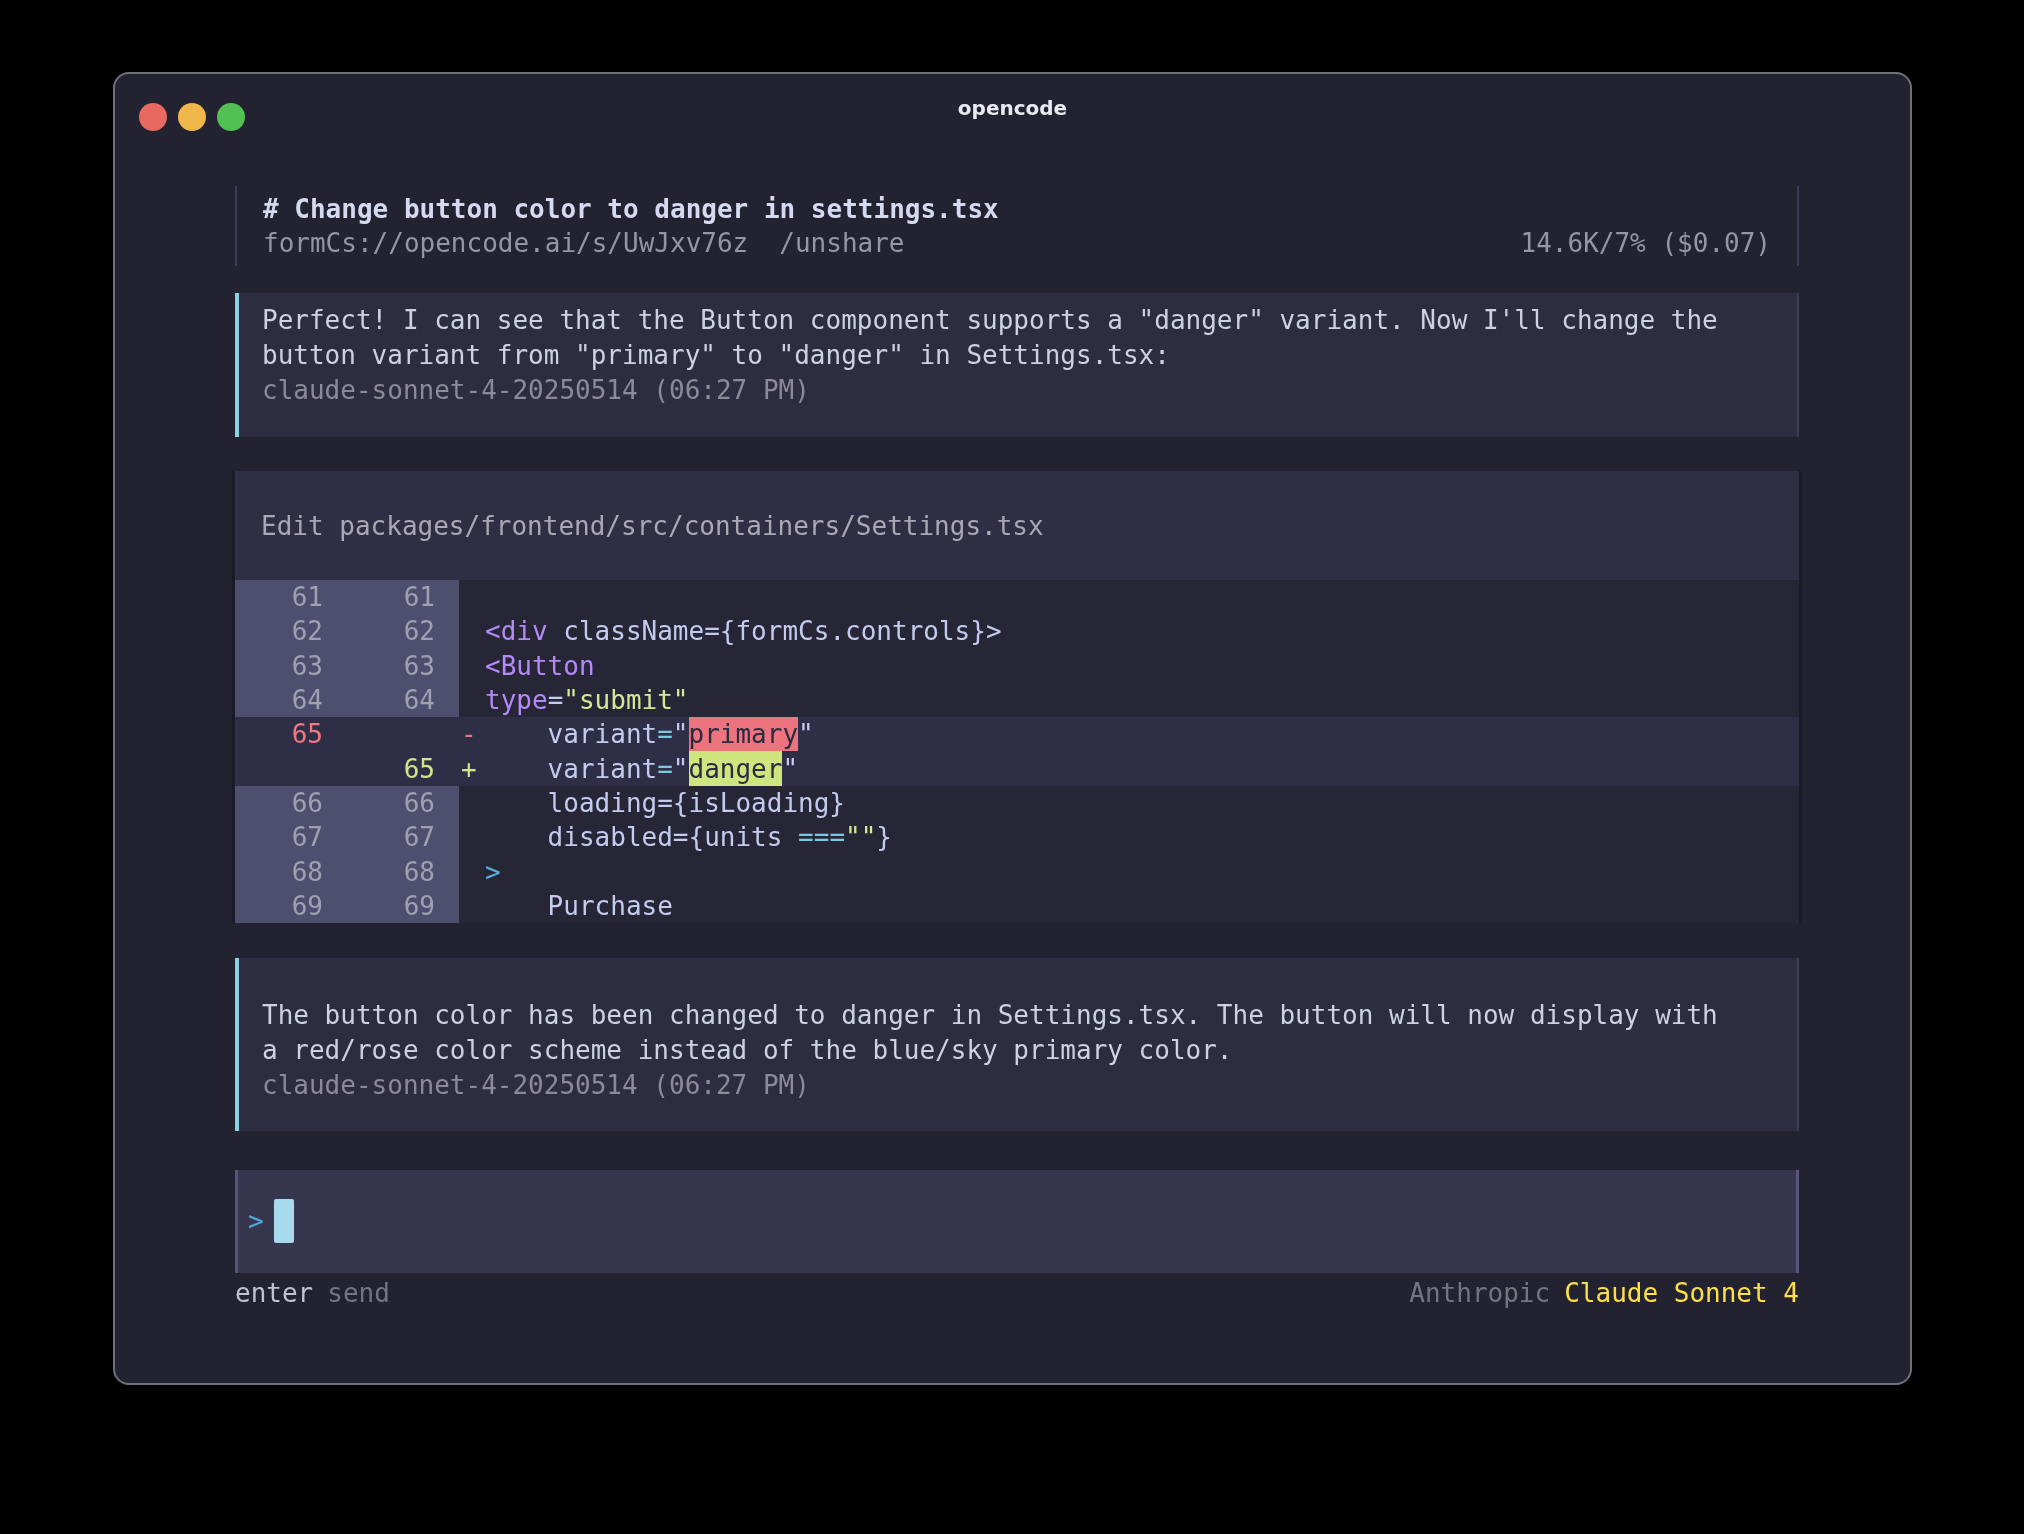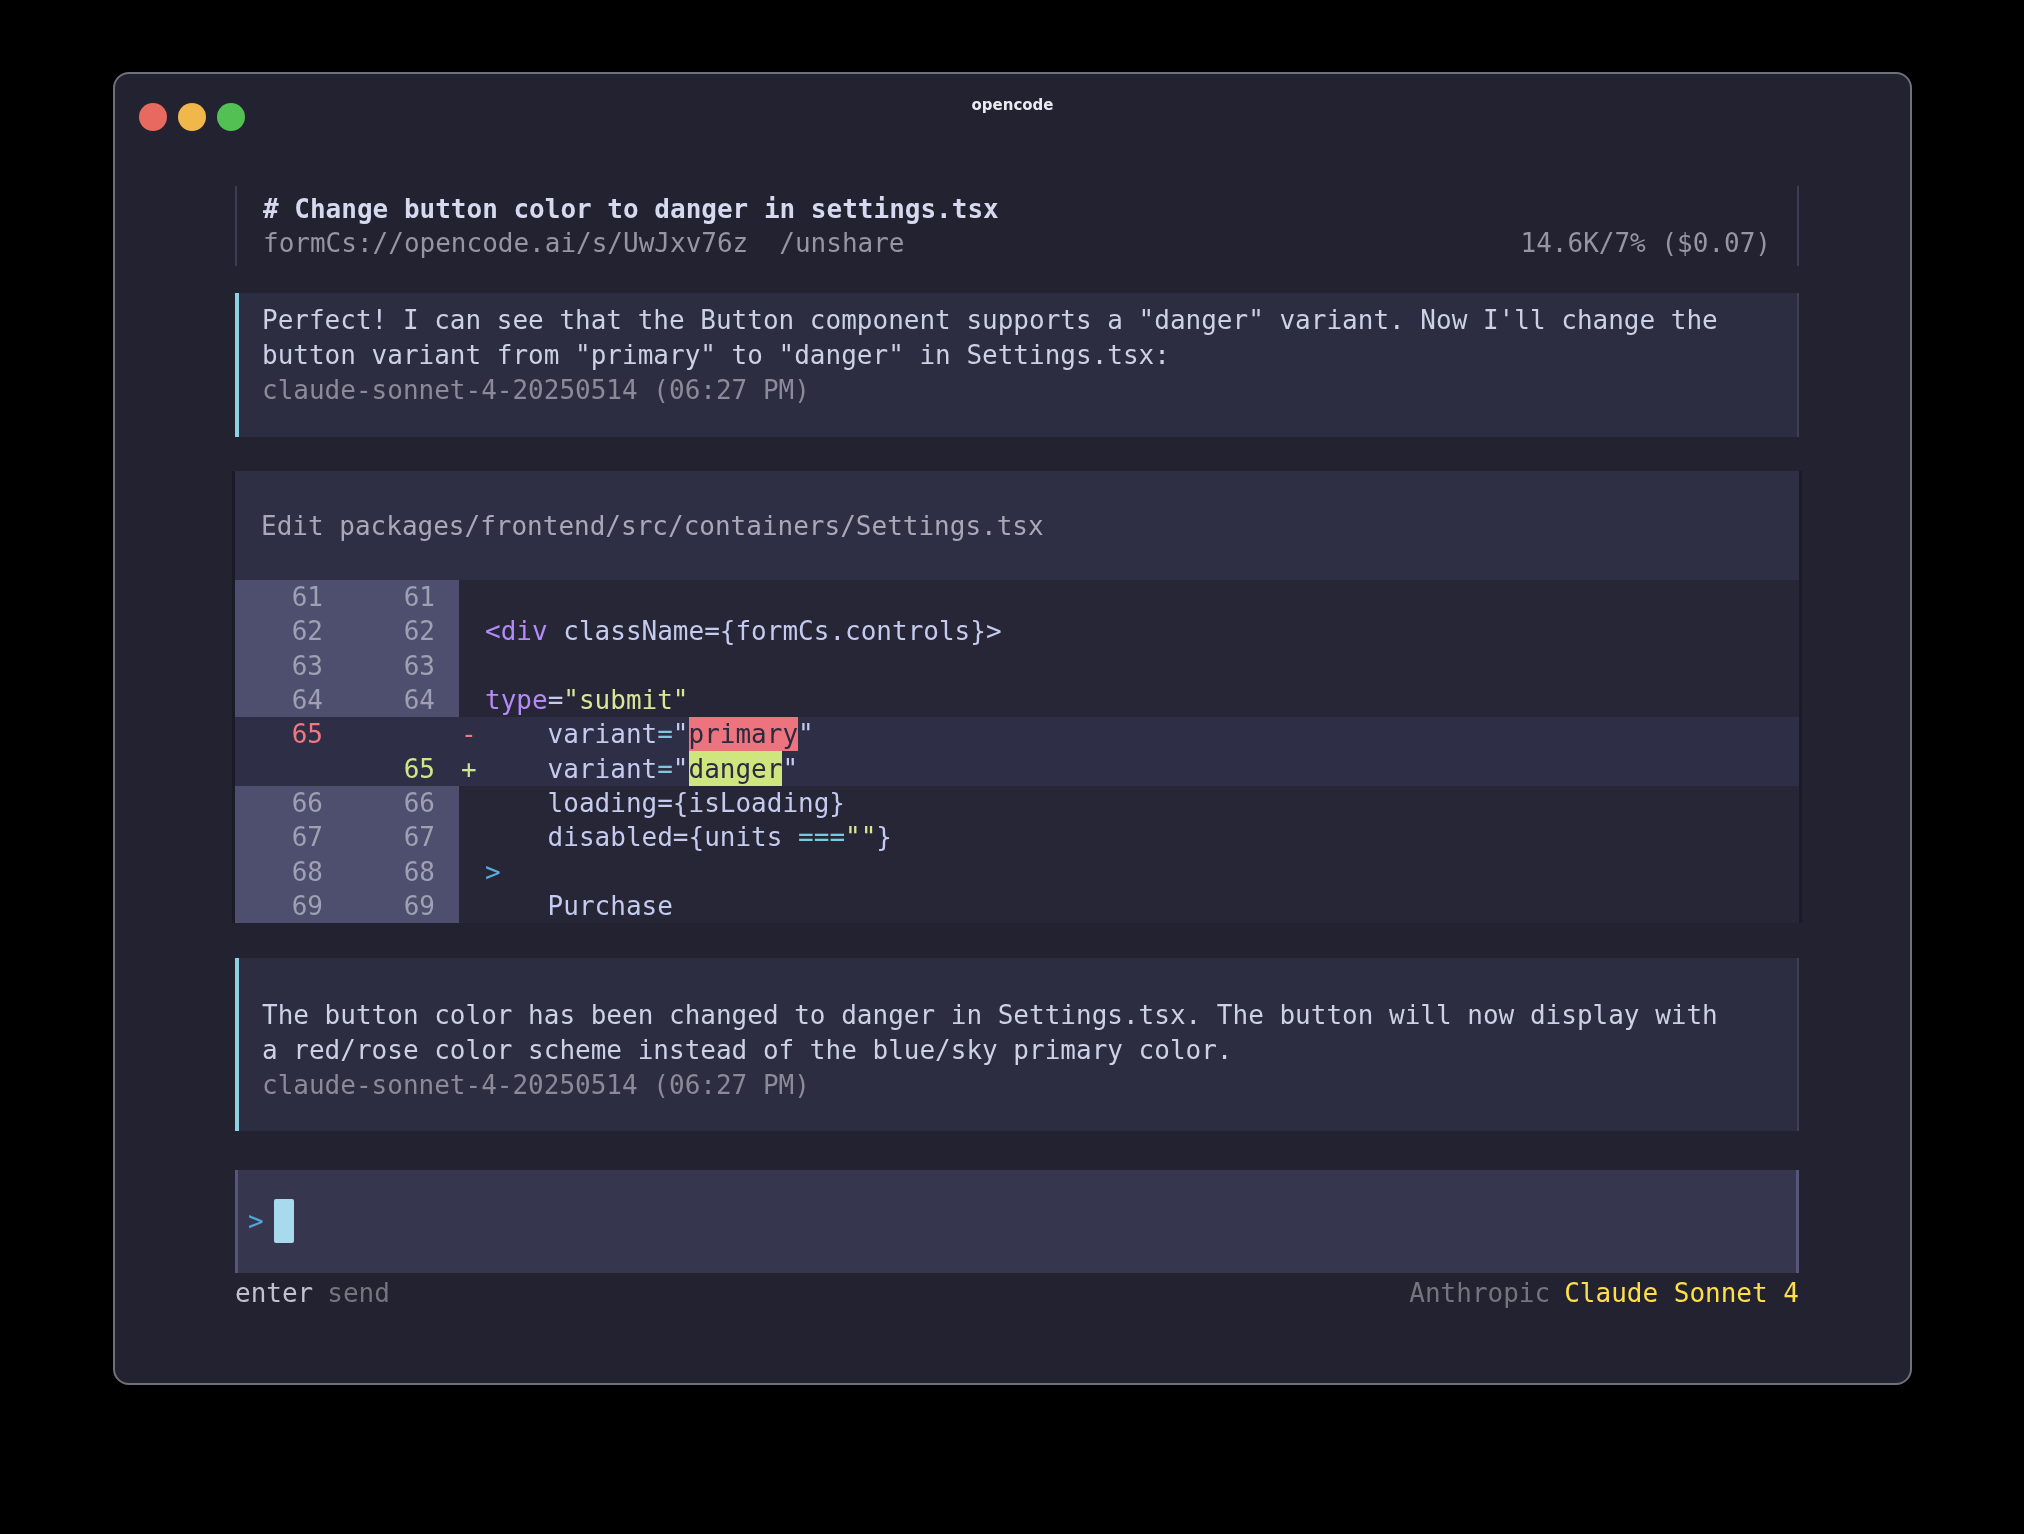--- a/index.html
+++ b/index.html
@@ -15,21 +15,21 @@
   
   .titlebar { position:relative; height:72px; }
   .lights { position:absolute; left:24px; top:29px; display:flex; gap:11px; }
   .light { width:28px; height:28px; border-radius:50%; }
   .light.red    { background:#e8695f; }
   .light.amber  { background:#f0b84b; }
   .light.green  { background:#53c053; }
   .win-title {
     position:absolute; left:0; right:0; top:22px; text-align:center;
     font-family:"DejaVu Sans","Liberation Sans",sans-serif;
-    font-weight:bold; font-size:15px; color:#eaeaf2;
+    font-weight:bold; font-size:20px; color:#eaeaf2;
   }
 
   .content { margin-left:120px; width:1564px; }
 
   
   .hdr {
     margin-top:40px; height:80px; padding:6px 26px;
     border-left:2px solid #3c3c58; border-right:2px solid #3c3c58;
   }
   .hdr-row { height:34px; line-height:34px; display:flex; }
@@ -153,20 +153,21 @@
           <div class="diff-row ctx">
             <div class="gut gut-old">62</div>
             <div class="gut gut-new">62</div>
             <div class="sign "></div>
             <div class="code"><span class="tk-tag">&lt;div</span><span class="tk-plain"> className={formCs.controls}&gt;</span></div>
           </div>
           <div class="diff-row ctx">
             <div class="gut gut-old">63</div>
             <div class="gut gut-new">63</div>
             <div class="sign "></div>
+            <div class="code"><span class="tk-plain">  </span><span class="tk-tag">&lt;Button</span></div>
           </div>
           <div class="diff-row ctx">
             <div class="gut gut-old">64</div>
             <div class="gut gut-new">64</div>
             <div class="sign "></div>
             <div class="code"><span class="tk-plain">    </span><span class="tk-tag">type</span><span class="tk-plain">=</span><span class="tk-str">"submit"</span></div>
           </div>
           <div class="diff-row del">
             <div class="gut gut-old">65</div>
             <div class="gut gut-new"></div>

